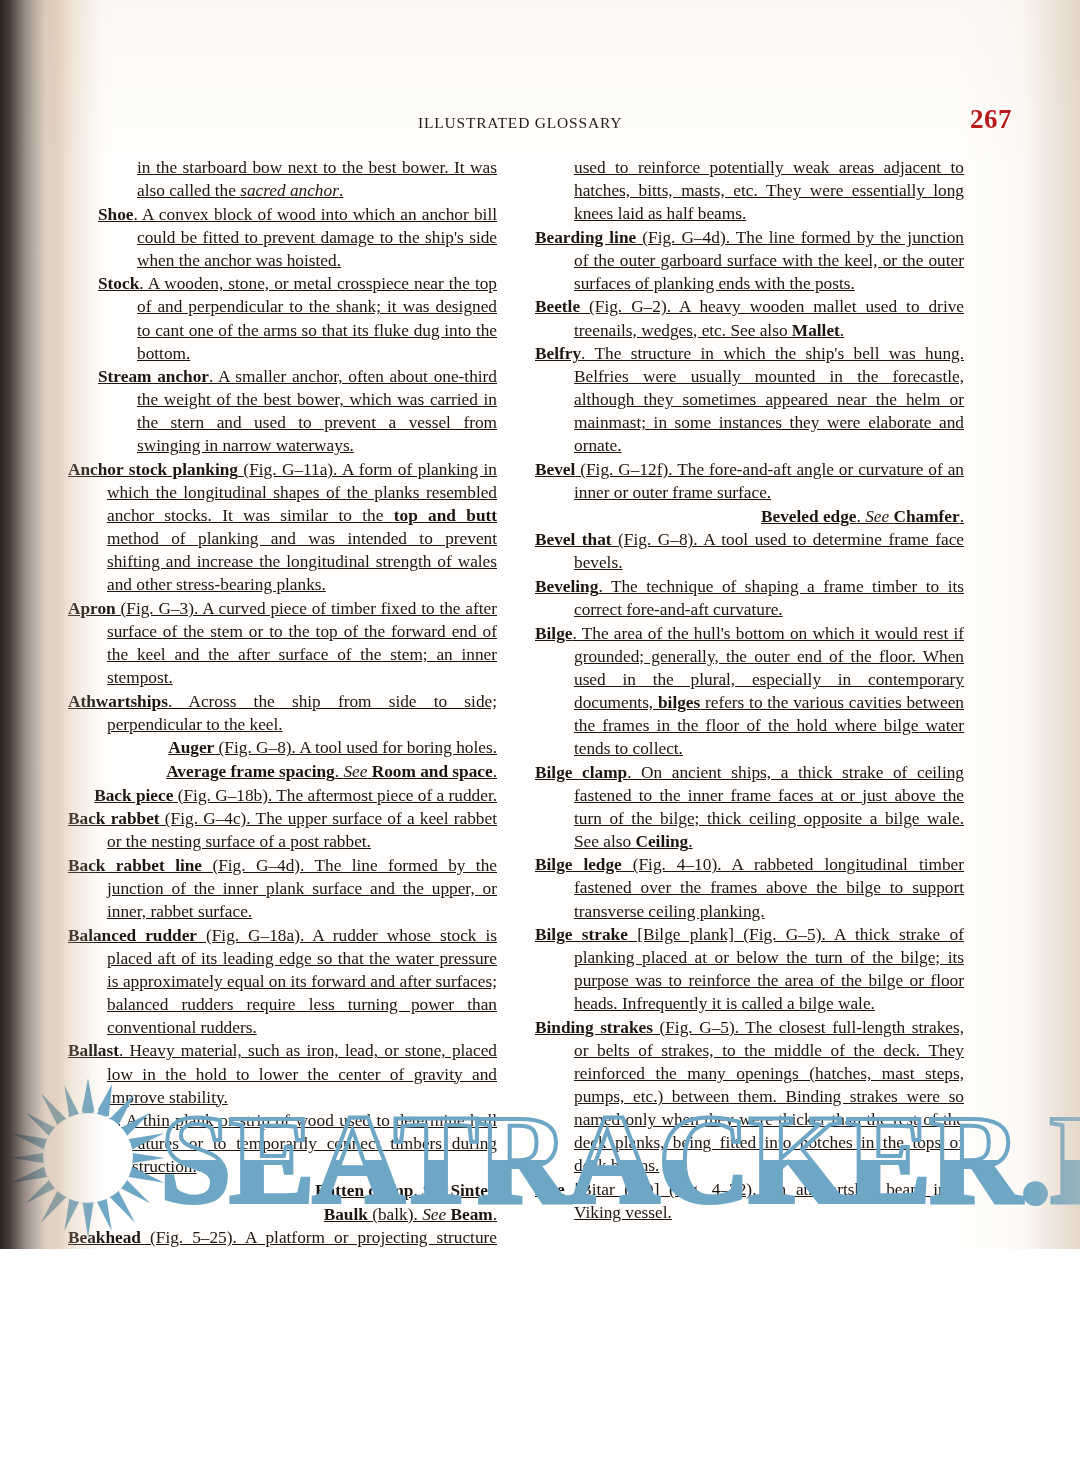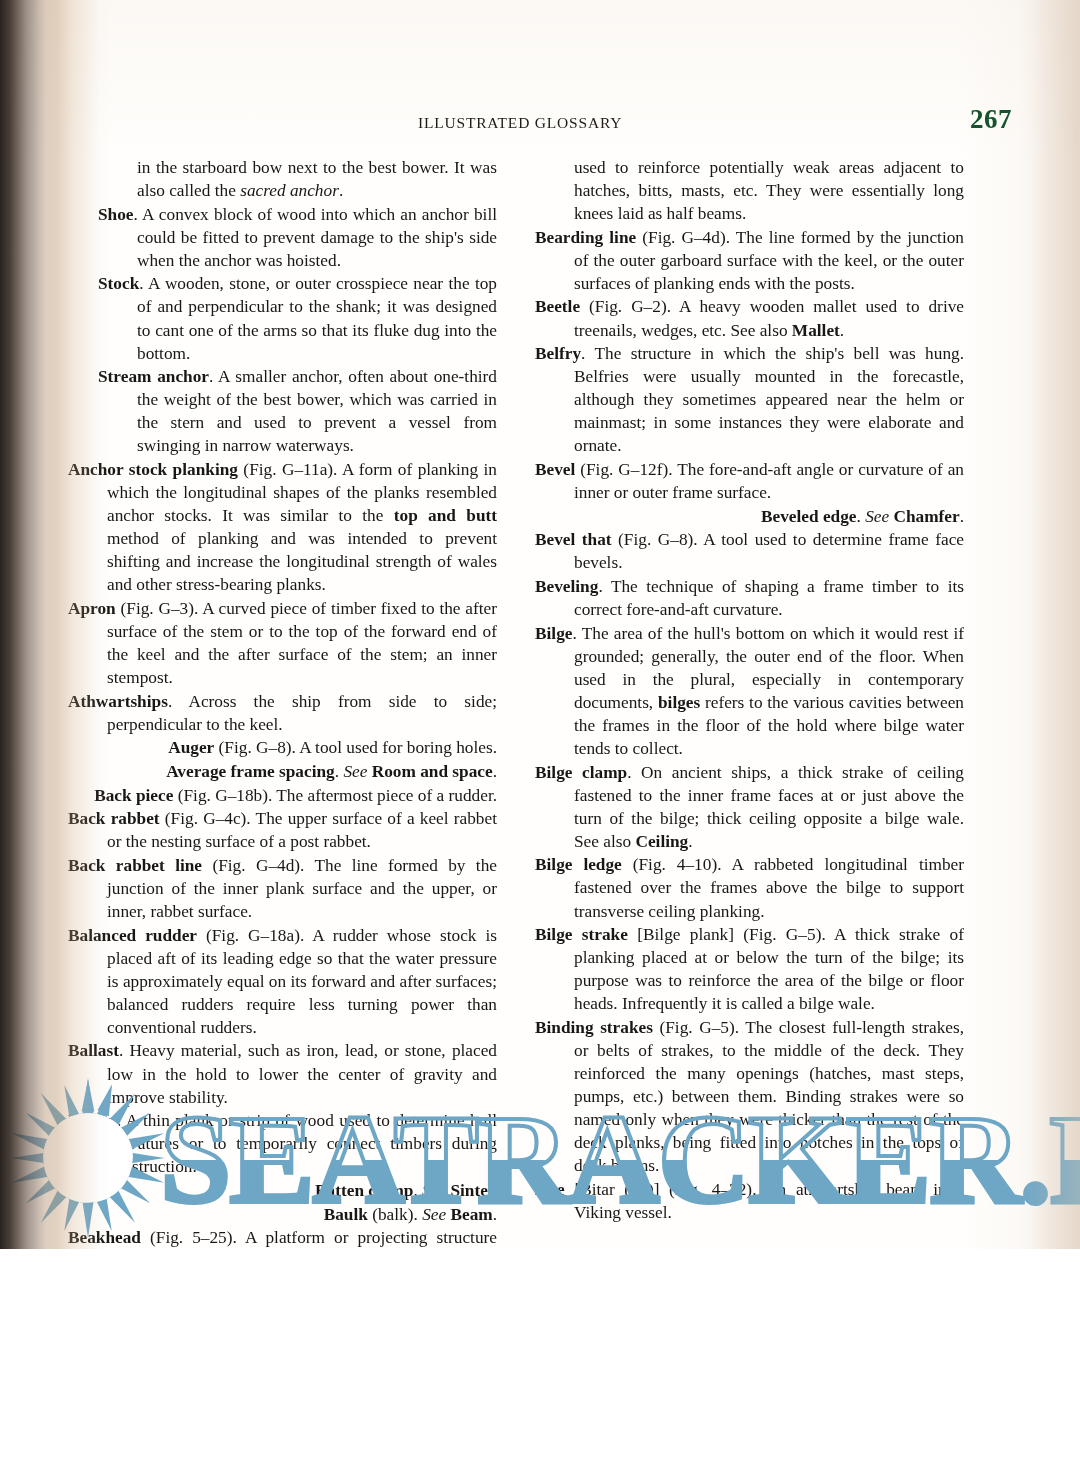--- a/index.html
+++ b/index.html
@@ -69,32 +69,33 @@
     font-size: 15.5px;
     letter-spacing: 0.8px;
     font-variant: small-caps;
     text-transform: uppercase;
     color: #211b17;
     margin-left: 350px;
   }
   .rh-page {
     font-size: 27px;
     font-weight: 700;
-    color: #14532d;
+    color: #b91c1c;
     letter-spacing: 0.5px;
   }
 
   
   .columns {
     position: absolute;
     top: 156px;
     left: 68px;
     width: 896px;
     display: flex;
     gap: 38px;
+    text-decoration: underline;
   }
   .col {
     width: 429px;
   }
   .entry {
     font-size: 17.3px;
     line-height: 1.335;
     text-align: justify;
     text-justify: inter-word;
     hyphens: manual;
@@ -168,21 +169,21 @@
 
       <p class="entry cont sub">
         <span>in the starboard bow next to the best bower. It was also called the </span><i>sacred anchor</i><span>.</span>
       </p>
 
       <p class="entry sub">
         <b>Shoe</b><span>. A convex block of wood into which an anchor bill could be fitted to prevent damage to the ship's side when the anchor was hoisted.</span>
       </p>
 
       <p class="entry sub">
-        <b>Stock</b><span>. A wooden, stone, or outer crosspiece near the top of and perpendicular to the shank; it was designed to cant one of the arms so that its fluke dug into the bottom.</span>
+        <b>Stock</b><span>. A wooden, stone, or metal crosspiece near the top of and perpendicular to the shank; it was designed to cant one of the arms so that its fluke dug into the bottom.</span>
       </p>
 
       <p class="entry sub">
         <b>Stream anchor</b><span>. A smaller anchor, often about one-third the weight of the best bower, which was carried in the stern and used to prevent a vessel from swinging in narrow waterways.</span>
       </p>
 
       <p class="entry">
         <b>Anchor stock planking</b><span> (Fig. G–11a). A form of planking in which the longitudinal shapes of the planks resembled anchor stocks. It was similar to the </span><b>top and butt</b><span> method of planking and was intended to prevent shifting and increase the longitudinal strength of wales and other stress-bearing planks.</span>
       </p>
 

